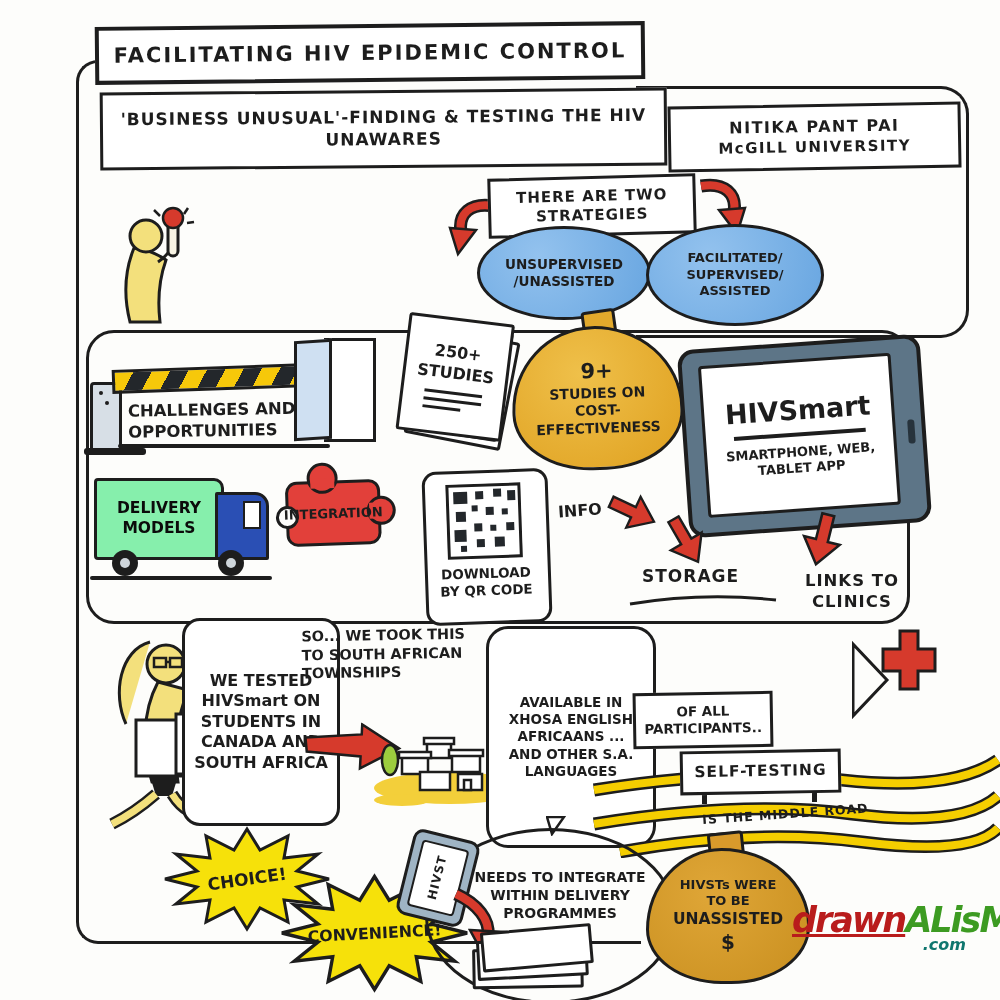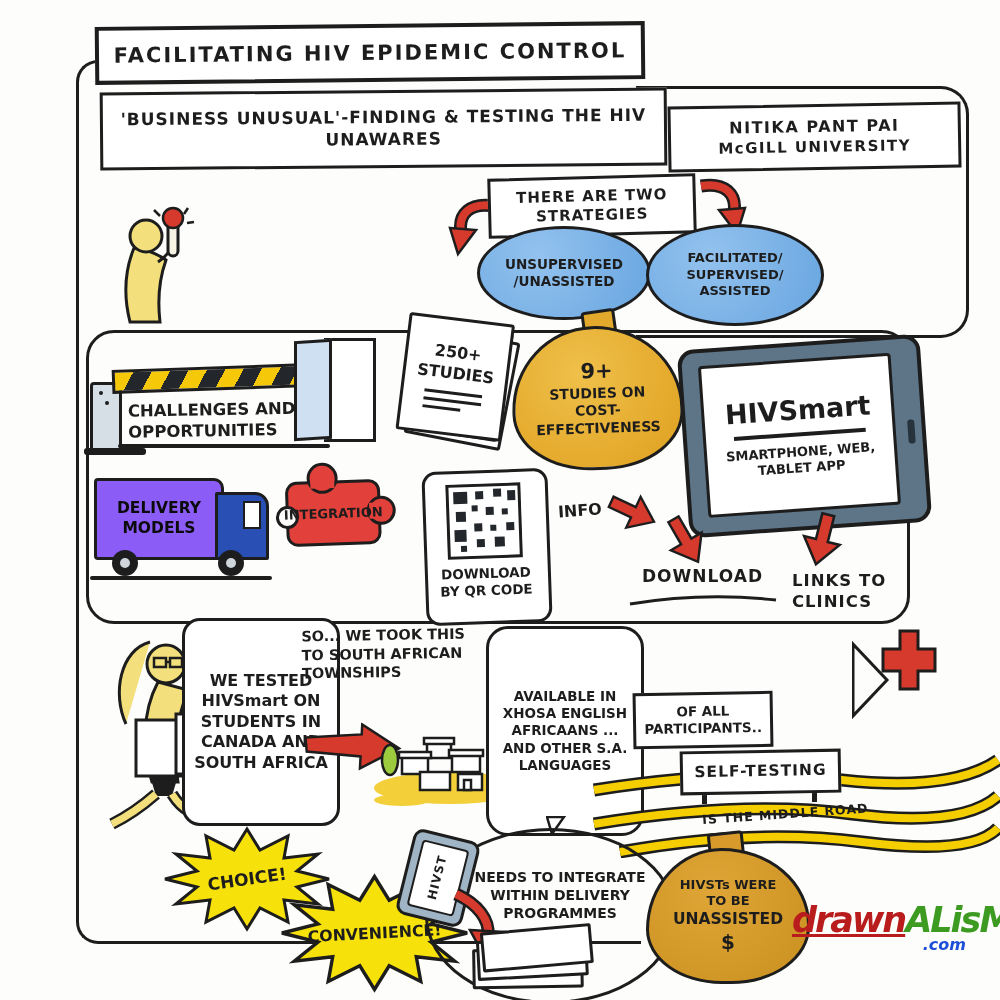--- a/index.html
+++ b/index.html
@@ -114,21 +114,21 @@
   <div class="abs" style="left:683px;top:342px;width:235px;height:180px;transform:rotate(-4deg);background:#5d7587;border:4px solid #1d1d1d;border-radius:16px;">
     <div style="position:absolute;right:7px;top:45%;width:7px;height:24px;background:#27333c;border-radius:3px;"></div>
     <div class="ctr" style="position:absolute;left:16px;top:13px;right:26px;bottom:15px;background:#fff;border:3px solid #1d1d1d;border-radius:4px;flex-direction:column;">
       <div class="hand" style="font-size:27px;">HIVSmart</div>
       <div style="width:132px;height:4px;background:#1d1d1d;margin:4px auto 8px;"></div>
       <div class="hand" style="font-size:13px;text-align:center;width:150px;">SMARTPHONE, WEB, TABLET APP</div>
     </div>
   </div>
 
   <div class="abs" style="left:94px;top:466px;width:175px;height:112px;">
-    <div class="ctr" style="position:absolute;left:0;top:12px;width:124px;height:76px;background:#8b5cf6;border:3px solid #1d1d1d;border-radius:4px 10px 4px 4px;">
+    <div class="ctr" style="position:absolute;left:0;top:12px;width:124px;height:76px;background:#86efac;border:3px solid #1d1d1d;border-radius:4px 10px 4px 4px;">
       <div class="hand" style="font-size:15.5px;text-align:center;color:#0b0b0b;">DELIVERY MODELS</div>
     </div>
     <div style="position:absolute;left:121px;top:26px;width:48px;height:62px;background:#2a4fb4;border:3px solid #1d1d1d;border-radius:2px 14px 2px 2px;">
       <div style="position:absolute;right:5px;top:6px;width:14px;height:24px;background:#fff;border:2px solid #1d1d1d;"></div>
     </div>
     <div style="position:absolute;left:18px;top:84px;width:26px;height:26px;background:#1d1d1d;border-radius:50%;">
         <span style="position:absolute;left:8px;top:8px;width:10px;height:10px;background:#cfd6db;border-radius:50%;"></span>
       </div>
     <div style="position:absolute;left:124px;top:84px;width:26px;height:26px;background:#1d1d1d;border-radius:50%;">
         <span style="position:absolute;left:8px;top:8px;width:10px;height:10px;background:#cfd6db;border-radius:50%;"></span>
@@ -171,29 +171,29 @@
   </div>
 
   <div class="abs hand" style="left:558px;top:500px;width:70px;font-size:16px;transform:rotate(-4deg);">INFO</div>
   <svg class="abs" style="left:612px;top:486px;width:42px;height:52px;transform:rotate(-65deg);" viewBox="0 0 40 55">
     <path d="M14,2 L26,2 L26,28 L38,28 L20,52 L2,28 L14,28 Z" fill="#d63a2c" stroke="#1d1d1d" stroke-width="2.5"></path>
   </svg>
 
   <svg class="abs" style="left:664px;top:514px;width:44px;height:54px;transform:rotate(-30deg);" viewBox="0 0 40 55">
     <path d="M14,2 L26,2 L26,28 L38,28 L20,52 L2,28 L14,28 Z" fill="#d63a2c" stroke="#1d1d1d" stroke-width="2.5"></path>
   </svg>
-  <div class="abs hand" style="left:642px;top:566px;width:140px;font-size:17px;letter-spacing:1px;">DOWNLOAD</div>
+  <div class="abs hand" style="left:642px;top:566px;width:140px;font-size:17px;letter-spacing:1px;">STORAGE</div>
   <svg class="abs" style="left:628px;top:590px;width:150px;height:18px;" viewBox="0 0 150 18">
     <path d="M2,14 Q75,2 148,10" fill="none" stroke="#1d1d1d" stroke-width="3"></path>
   </svg>
 
   <svg class="abs" style="left:800px;top:512px;width:44px;height:56px;transform:rotate(14deg);" viewBox="0 0 40 55">
     <path d="M14,2 L26,2 L26,28 L38,28 L20,52 L2,28 L14,28 Z" fill="#d63a2c" stroke="#1d1d1d" stroke-width="2.5"></path>
   </svg>
-  <div class="abs hand" style="left:792px;top:570px;width:120px;font-size:16.5px;text-align:left;letter-spacing:1px;">LINKS TO CLINICS</div>
+  <div class="abs hand" style="left:792px;top:570px;width:120px;font-size:16.5px;text-align:center;letter-spacing:1px;">LINKS TO CLINICS</div>
 
   <svg class="abs" style="left:80px;top:624px;width:160px;height:208px;" viewBox="0 0 160 208">
     <path d="M70,18 C40,26 32,70 46,100" fill="#f3e07c" stroke="#1d1d1d" stroke-width="3"></path>
     <circle cx="86" cy="40" r="19" fill="#f3e07c" stroke="#1d1d1d" stroke-width="3"></circle>
     <g fill="none" stroke="#1d1d1d" stroke-width="2.5">
       <rect x="74" y="34" width="12" height="9"></rect>
         <rect x="90" y="34" width="12" height="9"></rect>
         <line x1="86" y1="38" x2="90" y2="38"></line>
     </g>
     <path d="M78,58 C62,88 62,126 72,158 L98,158 C92,120 98,92 108,66 Z" fill="#f3e07c" stroke="#1d1d1d" stroke-width="3"></path>
@@ -227,21 +227,21 @@
       <rect x="80" y="44" width="28" height="18"></rect>
         <rect x="77" y="40" width="34" height="6"></rect>
       <rect x="48" y="62" width="30" height="18"></rect>
       <rect x="86" y="64" width="24" height="16"></rect>
         <rect x="92" y="70" width="7" height="10"></rect>
     </g>
     <ellipse cx="18" cy="50" rx="8" ry="15" fill="#9ccc3e" stroke="#1d1d1d" stroke-width="2.5"></ellipse>
     <ellipse cx="140" cy="48" rx="9" ry="17" fill="#9ccc3e" stroke="#1d1d1d" stroke-width="2.5"></ellipse>
   </svg>
 
-  <div class="abs ink ctr" style="left:486px;top:626px;width:140px;height:192px;border-radius:22px;padding:6px;">
+  <div class="abs ink ctr" style="left:486px;top:626px;width:140px;height:192px;border-radius:22px;padding:12px;">
     <div class="hand" style="font-size:13.5px;">AVAILABLE IN XHOSA ENGLISH AFRICAANS ... AND OTHER S.A. LANGUAGES</div>
   </div>
   <svg class="abs" style="left:546px;top:816px;width:20px;height:20px;" viewBox="0 0 20 20">
     <polygon points="1,1 18,1 6,18" fill="#fff" stroke="#1d1d1d" stroke-width="2.5"></polygon>
   </svg>
 
   <div class="abs ink ctr" style="left:633px;top:692px;width:134px;height:50px;transform:rotate(-1deg);">
     <div class="hand" style="font-size:13.5px;">OF ALL PARTICIPANTS..</div>
   </div>
 
@@ -307,16 +307,16 @@
       <div class="hand" style="font-size:13px;text-align:center;width:110px;">HIVSTs WERE TO BE</div>
       <div class="hand" style="font-size:15.5px;">UNASSISTED</div>
       <div class="hand" style="font-size:20px;">$</div>
     </div>
   </div>
 
   <div class="abs" style="left:792px;top:898px;width:200px;height:80px;font-style:italic;">
     <div style="white-space:nowrap;">
       <span class="hand" style="font-size:35px;color:#b91c1c;letter-spacing:-2px;text-decoration:underline;">drawn</span><span class="hand" style="font-size:35px;color:#3d9b22;letter-spacing:-2px;">ALisM</span>
     </div>
-    <div class="hand" style="font-size:16px;color:#1d4ed8;text-align:right;margin-top:-8px;margin-right:26px;">.com</div>
+    <div class="hand" style="font-size:16px;color:#0f766e;text-align:right;margin-top:-8px;margin-right:26px;">.com</div>
   </div>
 
 </div>
 
 </body></html>

